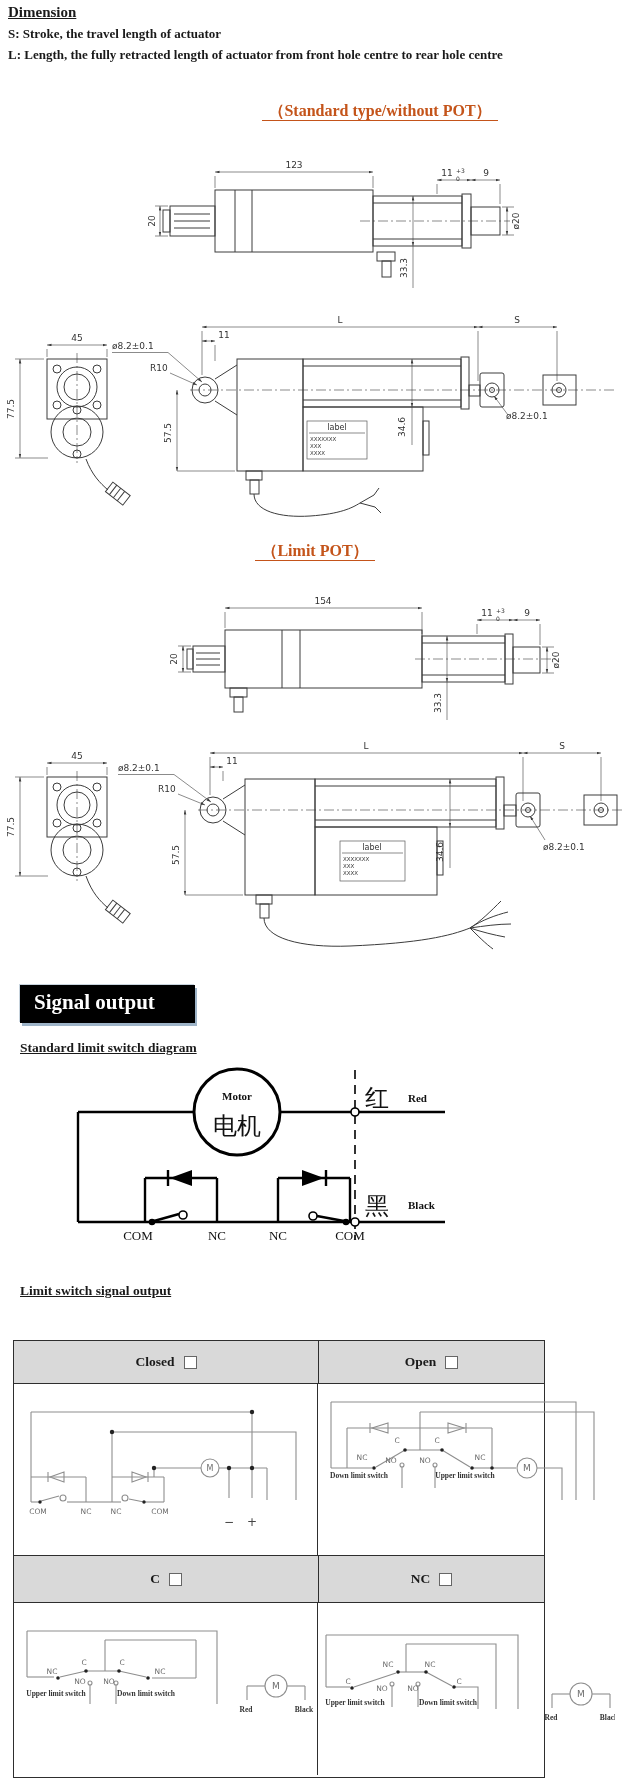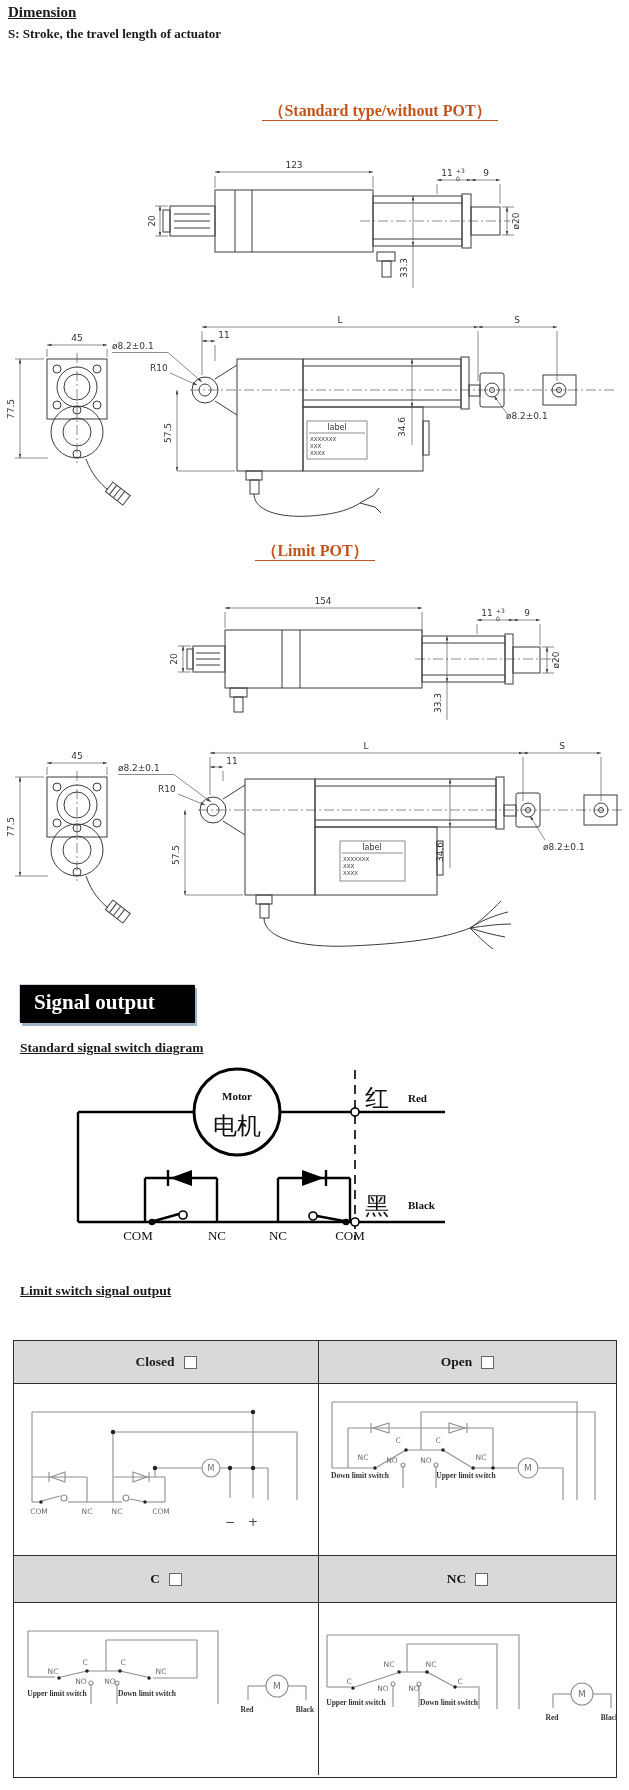--- a/index.html
+++ b/index.html
@@ -25,41 +25,42 @@
   svg text.cadsm{font-size:5.5px;}
   g.ck{stroke:#000;stroke-width:2.4;fill:none;}
   g.ckd{stroke:#000;stroke-width:1.6;fill:none;}
   svg text.cklbl{font-family:"Liberation Serif",serif;font-size:13px;fill:#111;}
   svg text.ckcn{font-size:24px;fill:#111;}
   svg text.ckb{font-family:"Liberation Serif",serif;font-size:11px;font-weight:bold;fill:#111;}
   g.gy{stroke:#8e8e8e;stroke-width:1.1;fill:none;}
   svg text.gylbl{font-size:7.5px;fill:#6d6d6d;}
   svg text.gysw{font-family:"Liberation Serif",serif;font-size:7.5px;font-weight:bold;fill:#333;}
   circle.gydot{fill:#222;stroke:none;}
-  .tbl{position:absolute;left:13px;top:1340px;width:604px;height:438px;
+  .tbl{position:absolute;left:13px;top:1340px;width:532px;height:438px;
        border:1.8px solid #2e2e2e;box-sizing:border-box;}
   .trow{display:flex;box-sizing:border-box;}
   .th{background:var(--table-header-bg,#d9d9d9);height:43px;border-bottom:1.6px solid #2e2e2e;}
   .th2{height:47px;}
   .tc{height:172px;border-bottom:1.6px solid #2e2e2e;}
   .tc:last-child,.tc.last{border-bottom:none;}
   .cell{box-sizing:border-box;display:flex;align-items:center;justify-content:center;}
   .cl{width:305px;border-right:1.6px solid #2e2e2e;}
   .cr{flex:1;}
   .hlabel{font-size:13.5px;font-weight:bold;}
   .cbx{width:11px;height:11px;border:1.2px solid #666;display:inline-block;margin-left:9px;
        vertical-align:-1px;background:#fff;}
 </style>
 </head>
 <body>
 
 <div class="doc">
 
   <div class="abs title" style="left:8px;top:4px">Dimension</div>
   <div class="abs note" style="left:8px;top:26px">S: Stroke, the travel length of actuator</div>
+  <div class="abs note" style="left:8px;top:47px">L: Length, the fully retracted length of actuator from front hole centre to rear hole centre</div>
 
   <div class="abs sec-head" style="left:220px;top:101px;width:320px">
     <span>（Standard type/without POT）</span>
   </div>
 
   <svg class="draw" style="left:110px;top:130px" width="519" height="185" viewBox="0 0 519 185">
     <defs>
         <marker id="a1" markerWidth="8" markerHeight="6" refX="7.5" refY="2.2" orient="auto-start-reverse">
           <path d="M0,0L7.5,2.2L0,4.4Z" fill="#3c3c3c"></path>
         </marker>
@@ -353,21 +354,21 @@
     <text x="543" y="110">ø8.2±0.1</text>
     <text x="443" y="112" text-anchor="middle" transform="rotate(-90 443 112)">34.6</text>
     <text x="179" y="115" text-anchor="middle" transform="rotate(-90 179 115)">57.5</text>
     <text class="cadlabel" x="372" y="110" text-anchor="middle">label</text>
     <text class="cadsm" x="343" y="121">XXXXXXX</text>
     <text class="cadsm" x="343" y="128">XXX</text>
     <text class="cadsm" x="343" y="135">XXXX</text>
   </svg>
 
   <div class="abs sigbox" style="left:20px;top:985px">Signal output</div>
-  <div class="abs subhead" style="left:20px;top:1040px">Standard signal switch diagram</div>
+  <div class="abs subhead" style="left:20px;top:1040px">Standard limit switch diagram</div>
 
   <svg class="draw" style="left:20px;top:1058px" width="440" height="190" viewBox="0 0 440 190">
     <g class="ck">
       <circle cx="217" cy="54" r="43" stroke-width="3"></circle>
       <line x1="58" y1="54" x2="174" y2="54"></line>
         <line x1="260" y1="54" x2="425" y2="54"></line>
       <line x1="58" y1="164" x2="425" y2="164"></line>
       <line x1="58" y1="54" x2="58" y2="164"></line>
       <line x1="125" y1="164" x2="125" y2="120"></line>
         <line x1="197" y1="164" x2="197" y2="120"></line>

